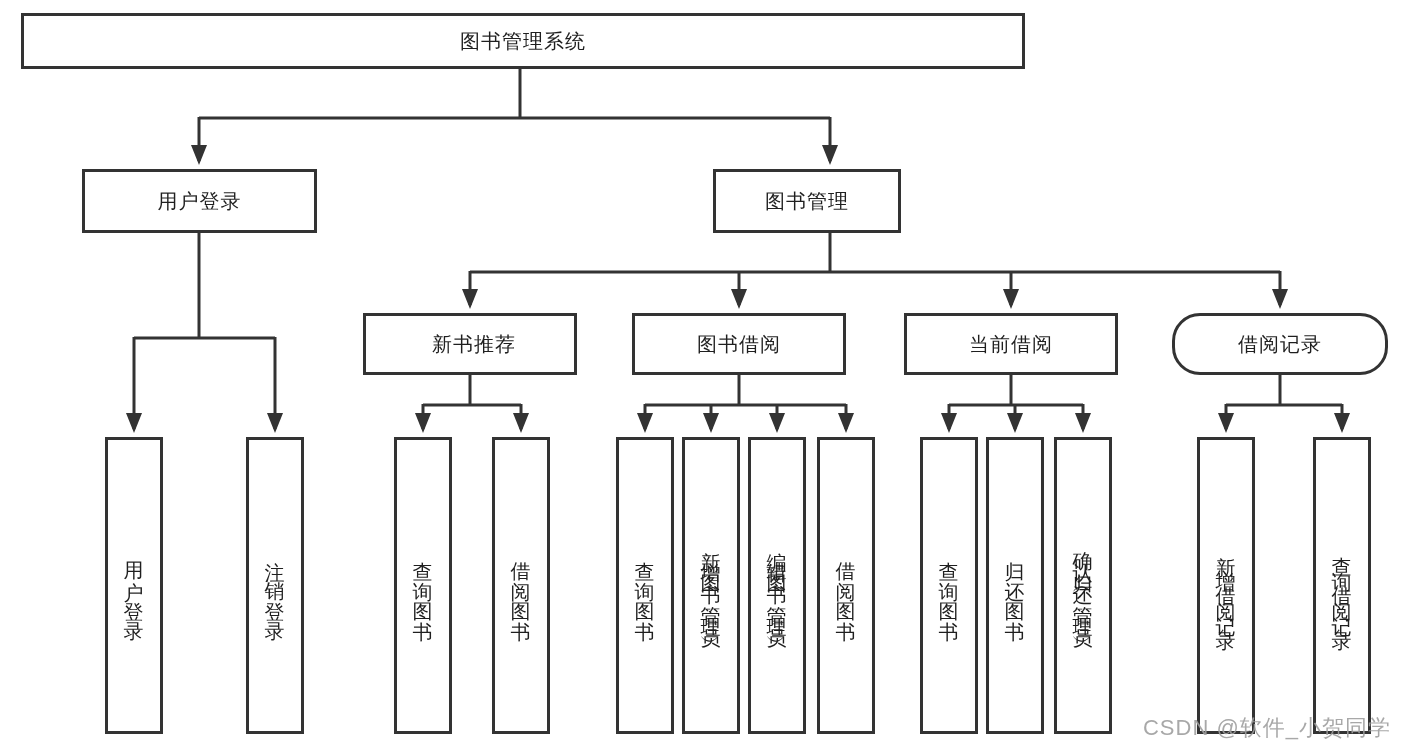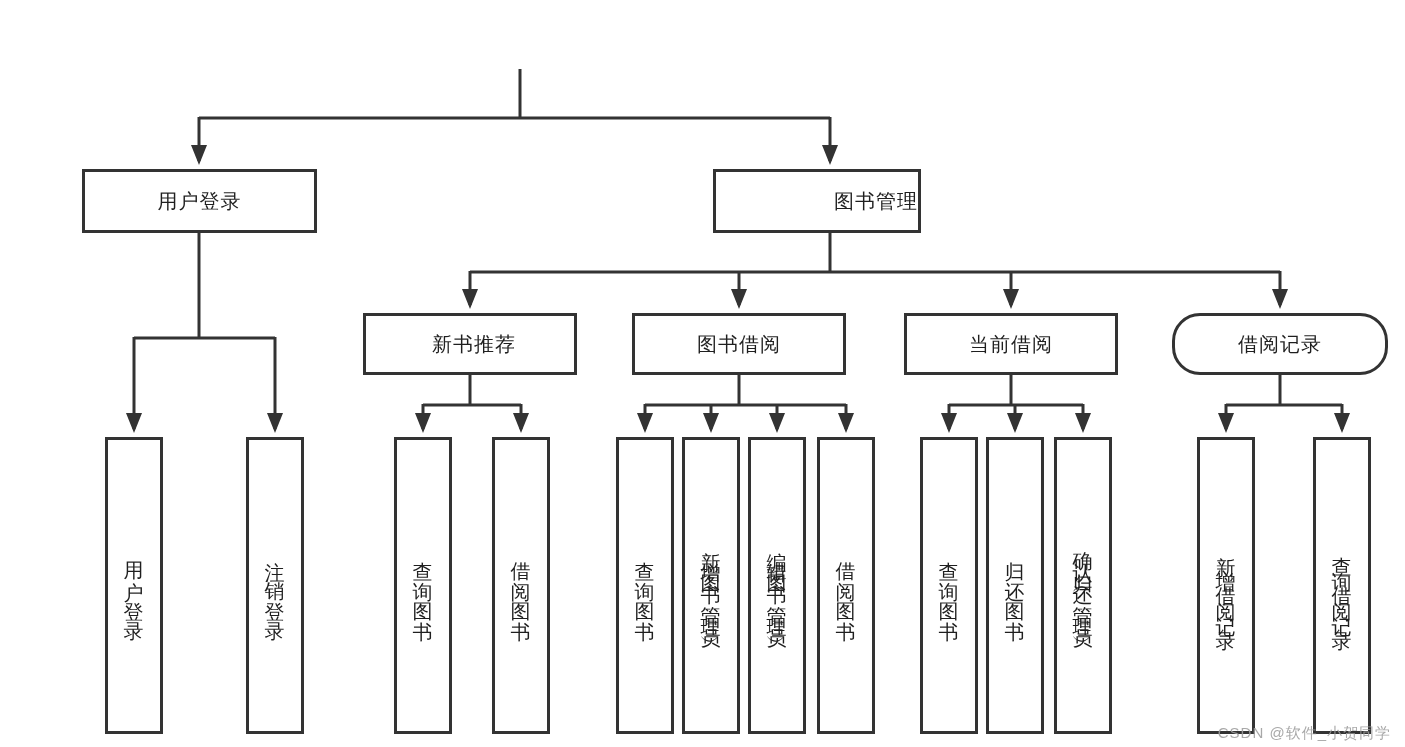--- a/index.html
+++ b/index.html
@@ -60,21 +60,21 @@
   .sp-tight { letter-spacing: 11px; }
   .conn {
     stroke: #333333;
     stroke-width: 3;
     fill: none;
   }
   #watermark {
     position: absolute;
     right: 14px;
     bottom: 4px;
-    font-size: 15px;
+    font-size: 22px;
     color: rgba(158, 158, 158, 0.9);
     letter-spacing: 1px;
     z-index: 5;
     white-space: nowrap;
   }
 </style>
 </head>
 <body>
 
 <div id="stage">
@@ -120,25 +120,28 @@
     <line class="conn" x1="949" y1="404" x2="949" y2="429" marker-end="url(#ah)"></line>
     <line class="conn" x1="1015" y1="404" x2="1015" y2="429" marker-end="url(#ah)"></line>
     <line class="conn" x1="1083" y1="404" x2="1083" y2="429" marker-end="url(#ah)"></line>
 
     <line class="conn" x1="1280" y1="375" x2="1280" y2="405"></line>
     <line class="conn" x1="1226" y1="405" x2="1342" y2="405"></line>
     <line class="conn" x1="1226" y1="404" x2="1226" y2="429" marker-end="url(#ah)"></line>
     <line class="conn" x1="1342" y1="404" x2="1342" y2="429" marker-end="url(#ah)"></line>
   </svg>
 
+  <div class="hbox" style="left:21px; top:13px; width:1004px; height:56px;">
+    <span>图书管理系统</span>
+  </div>
 
   <div class="hbox" style="left:82px; top:169px; width:235px; height:64px;">
     <span>用户登录</span>
   </div>
-  <div class="hbox" style="left:713px; top:169px; width:208px; height:64px;justify-content:flex-end;">
+  <div class="hbox" style="left:713px; top:169px; width:188px; height:64px;">
     <span>图书管理</span>
   </div>
 
   <div class="hbox" style="left:363px; top:313px; width:214px; height:62px;padding-left:8px;">
     <span>新书推荐</span>
   </div>
   <div class="hbox" style="left:904px; top:313px; width:214px; height:62px;">
     <span>当前借阅</span>
   </div>
   <div class="hbox" style="left:632px; top:313px; width:214px; height:62px;">

